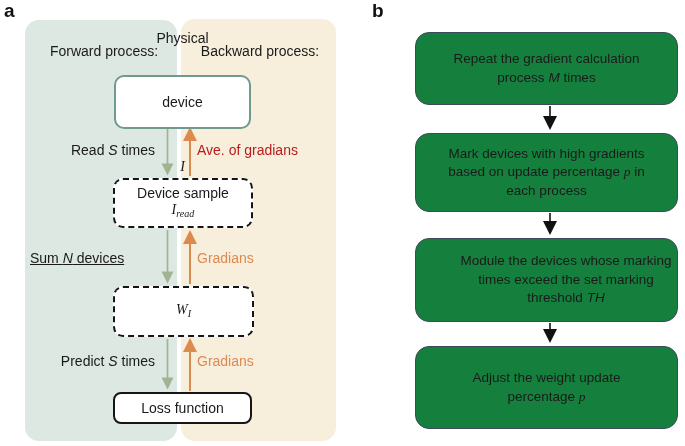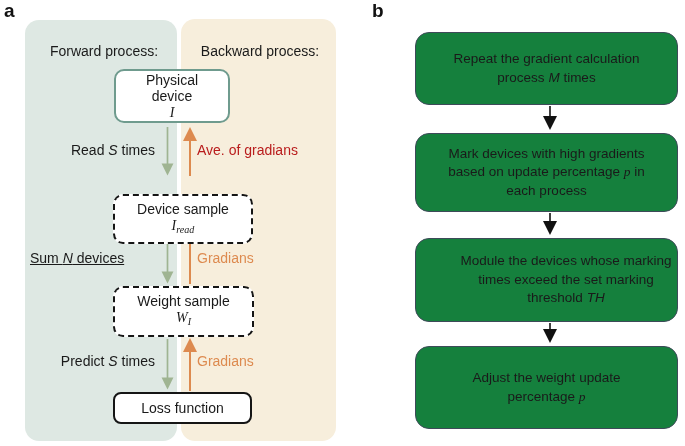--- a/index.html
+++ b/index.html
@@ -20,22 +20,22 @@
   .hdr { font-size:14px; text-align:center; }
   .hdr-forward  { left:34px;  top:43px; width:140px; }
   .hdr-backward { left:188px; top:43px; width:144px; }
 
   
   .nodebox {
     background:#ffffff; display:flex; flex-direction:column;
     align-items:center; justify-content:center; text-align:center;
     font-size:14px; line-height:16px; box-sizing:border-box;
   }
-  .box-physical { left:114px; top:69px;  width:116px; height:54px; border:2.5px solid #6f9b8e; border-radius:10px; }
-  .box-device   { left:113px; top:178px; width:140px; height:50px; border:2px dashed #151515; border-radius:10px;margin-top:16px; }
+  .box-physical { left:114px; top:75px;  width:137px; height:54px; border:2.5px solid #6f9b8e; border-radius:10px;gap:48px; }
+  .box-device   { left:113px; top:178px; width:140px; height:50px; border:2px dashed #151515; border-radius:10px; }
   .box-weight   { left:113px; top:286px; width:141px; height:51px; border:2px dashed #151515; border-radius:10px; }
   .box-loss     { left:113px; top:392px; width:139px; height:32px; border:2.2px solid #151515; border-radius:8px; }
 
   
   .edge { font-size:14px; white-space:nowrap; }
   .lbl-read    { left:30px;  top:142px; width:125px; text-align:right; }
   .lbl-ave     { left:197px; top:142px; color:#b91c1c; }
   .lbl-sum     { left:30px;  top:250px; width:125px; text-align:left;text-decoration:underline; }
   .lbl-grad1   { left:197px; top:250px; color:#dd8a4f; }
   .lbl-predict { left:30px;  top:353px; width:125px; text-align:right; }
@@ -103,21 +103,20 @@
   <div class="abs nodebox box-physical">
       <div><span>Physical</span></div>
       <div><span>device</span></div>
       <div><span class="mi">I</span></div>
     </div>
   <div class="abs nodebox box-device">
       <div><span>Device sample</span></div>
       <div><span class="mi">I</span><span class="ms">read</span></div>
     </div>
   <div class="abs nodebox box-weight">
-      <div><span>Weight sample</span></div>
       <div><span class="mi">W</span><span class="ms">I</span></div>
     </div>
   <div class="abs nodebox box-loss">
       <div><span>Loss function</span></div>
     </div>
 
   <div class="abs edge lbl-read">
       <div><span>Read </span><span class="vi">S</span><span> times</span></div>
     </div>
   <div class="abs edge lbl-ave">

